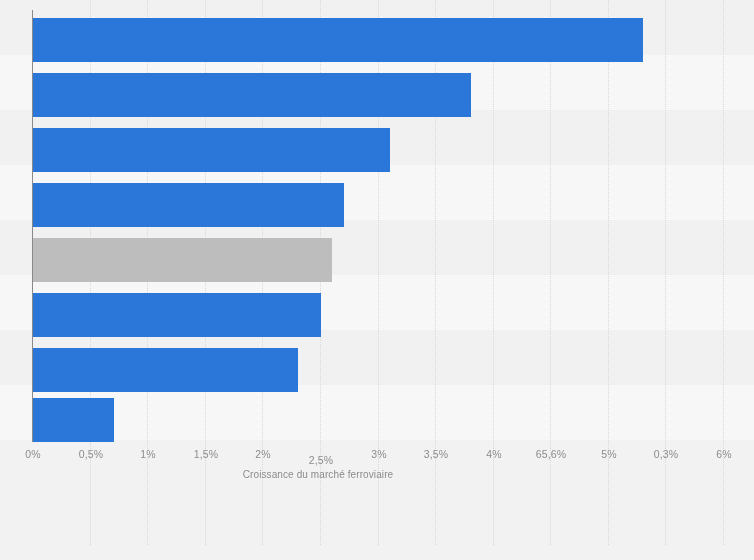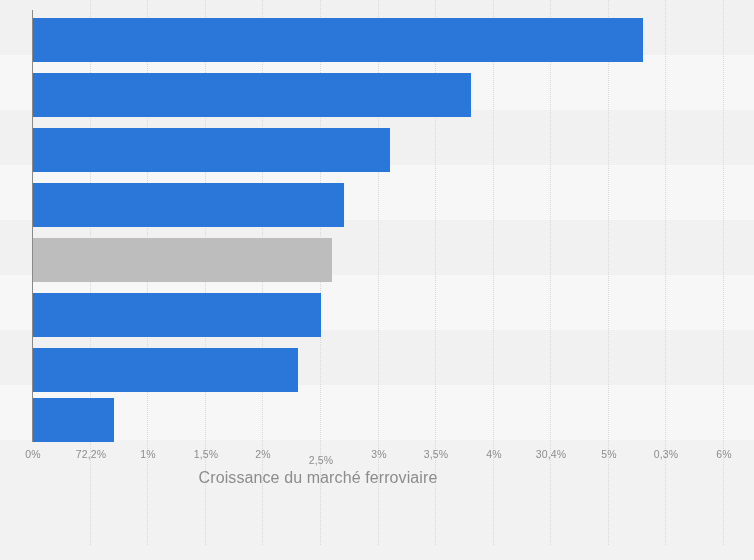--- a/index.html
+++ b/index.html
@@ -88,21 +88,21 @@
     letter-spacing: 0.1px;
   }
 
   
   #x-axis-title {
     position: absolute;
     left: 0;
     top: 469px;
     width: 640px;
     text-align: center;
-    font-size: 16px;
+    font-size: 10px;
     color: #8c8c8c;
     letter-spacing: 0.1px;
   }
   
   #x-axis-title span { position: relative; left: -2px; }
 
   
   #footer-space {
     position: absolute;
     left: 0;
@@ -148,29 +148,29 @@
   <div class="bar blue" style="top: 73px; width: 438px; left: 33px; background: rgb(43, 119, 217);" title="3,8%"></div>
   <div class="bar blue" style="top: 128px; width: 357px; left: 33px; background: rgb(43, 119, 217);" title="3,1%"></div>
   <div class="bar blue" style="top: 183px; width: 311px; left: 33px; background: rgb(43, 119, 217);" title="2,7%"></div>
   <div class="bar grey" style="top: 238px; width: 299px; left: 33px; background: rgb(189, 189, 189);" title="2,6%"></div>
   <div class="bar blue" style="top: 293px; width: 288px; left: 33px; background: rgb(43, 119, 217);" title="2,5%"></div>
   <div class="bar blue" style="top: 348px; width: 265px; left: 33px; background: rgb(43, 119, 217);" title="2,3%"></div>
   <div class="bar blue" style="top: 398px; width: 81px; left: 33px; background: rgb(43, 119, 217);" title="0,7%"></div>
 
   <div id="x-tick-labels">
     <span class="tick-label" style="left: 33px;">0%</span>
-    <span class="tick-label" style="left: 91px;">72,2%</span>
+    <span class="tick-label" style="left: 91px;">0,5%</span>
     <span class="tick-label" style="left: 148px;">1%</span>
     <span class="tick-label" style="left: 206px; text-align: right;">1,5%</span>
     <span class="tick-label" style="left:263px;">2%</span>
     <span class="tick-label" style="left:321px;margin-top:6px;">2,5%</span>
     <span class="tick-label" style="left: 379px;">3%</span>
     <span class="tick-label" style="left:436px;">3,5%</span>
     <span class="tick-label" style="left:494px;">4%</span>
-    <span class="tick-label" style="left:551px;">30,4%</span>
+    <span class="tick-label" style="left:551px;">65,6%</span>
     <span class="tick-label" style="left:609px;">5%</span>
     <span class="tick-label" style="left: 666px;">0,3%</span>
     <span class="tick-label" style="left: 724px;">6%</span>
   </div>
 
   <div id="x-axis-title">
     <span>Croissance du marché ferroviaire</span>
   </div>
 
   <div id="footer-space"></div>

